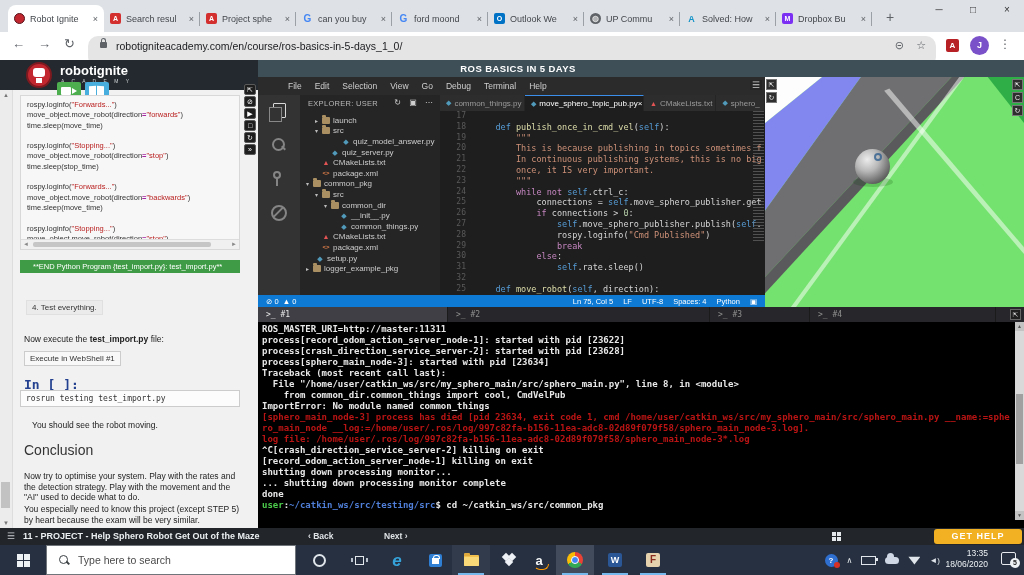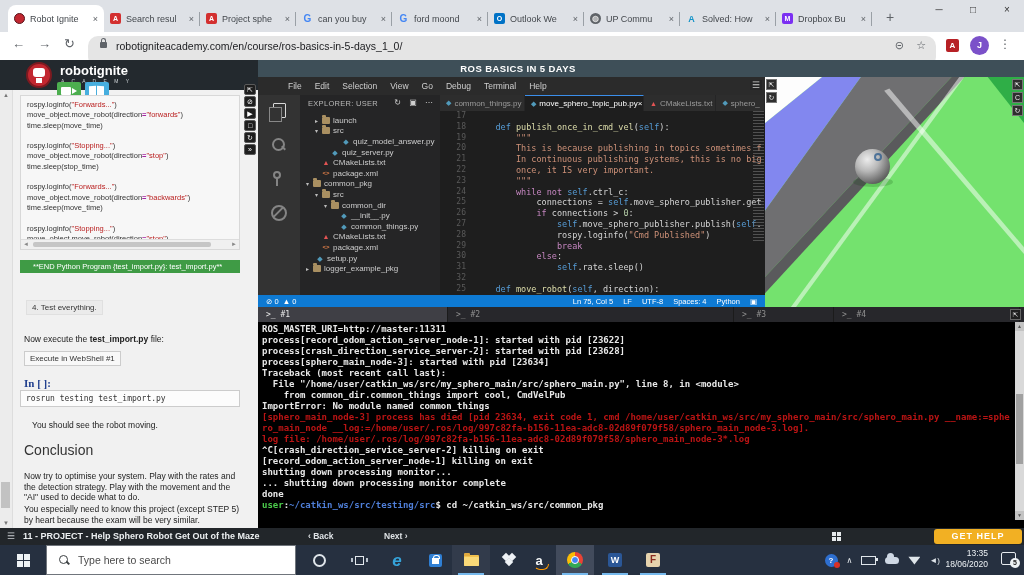--- a/index.html
+++ b/index.html
@@ -83,21 +83,21 @@
   #hscroll .thumb{position:absolute;left:12px;top:2px;width:178px;height:5px;background:#c6c6c6;border-radius:2px;}
   #hscroll .ha{position:absolute;top:1px;font-size:6px;color:#888;}
   #endbanner{position:absolute;left:20px;top:170px;width:220px;height:13px;background:#3f9b45;
     color:#fff;font-size:7.5px;font-weight:normal;line-height:13px;padding:0 13px;box-sizing:border-box;
     white-space:nowrap;overflow:hidden;}
   #step4{position:absolute;left:26px;top:210px;background:#ebebeb;border:1px solid #e0e0e0;
     padding:2px 5px;font-size:8px;color:#333;}
   #execline{position:absolute;left:24px;top:244px;font-size:8.5px;color:#222;}
   #webshellnote{position:absolute;left:24px;top:261px;border:1px solid #ccc;background:#f8f8f8;
     padding:2px 5px;font-size:8px;color:#333;}
-  #inlabel{position:absolute;left:24px;top:287px;font-size:11px;font-weight:bold;color:#22408f;font-family:Liberation Serif, serif;}
+  #inlabel{position:absolute;left:24px;top:287px;font-size:13px;font-weight:bold;color:#22408f;}
   #cmdbox{position:absolute;left:20px;top:300px;width:220px;height:17px;background:#fcfcfc;
     border:1px solid #ccc;box-sizing:border-box;font-size:8px;color:#333;line-height:15px;padding-left:5px;}
   #robotnote{position:absolute;left:32px;top:330px;font-size:8.5px;color:#222;}
   #conclusion{position:absolute;left:24px;top:352px;font-size:14px;color:#333;}
   #conc1{position:absolute;left:24px;top:381px;width:216px;font-size:8.5px;line-height:10.6px;color:#222;}
   #conc2{position:absolute;left:24px;top:414px;width:216px;font-size:8.5px;line-height:10.6px;color:#222;}
 
   
   #ide{left:258px;top:77px;width:507px;height:245px;background:#1e1e1e;}
   #menubar{position:absolute;left:0;top:0;width:507px;height:18px;background:#2b2b2b;
@@ -530,21 +530,21 @@
     </div>
     <div id="statusbar">
       <span id="statusleft">⊘ <span>0</span>&nbsp; ▲ <span>0</span></span>
       <span id="statusright"><span>Ln 75, Col 5</span><span>LF</span><span>UTF-8</span><span>Spaces: 4</span><span>Python</span><span>▣</span></span>
     </div>
   </div>
 
   <div id="termtabs" class="abs">
     <div id="termtabholder" style="display:flex">
         <div class="ttab active" style="width: 190px;">&gt;_ #1</div>
-        <div class="ttab" style="width: 286px;">&gt;_ #2</div>
+        <div class="ttab" style="width: 262px;">&gt;_ #2</div>
         <div class="ttab" style="width: 100px;">&gt;_ #3</div>
         <div class="ttab" style="width: 186px;">&gt;_ #4</div>
       </div>
     <div id="termexpand">⇱</div>
   </div>
 
   <div id="terminal" class="abs">
     <div id="termlines" style="padding-top:2px">
         <div class="tline"><span class="tseg-w">ROS_MASTER_URI=http://master:11311</span></div>
         <div class="tline"><span class="tseg-w"></span></div>

